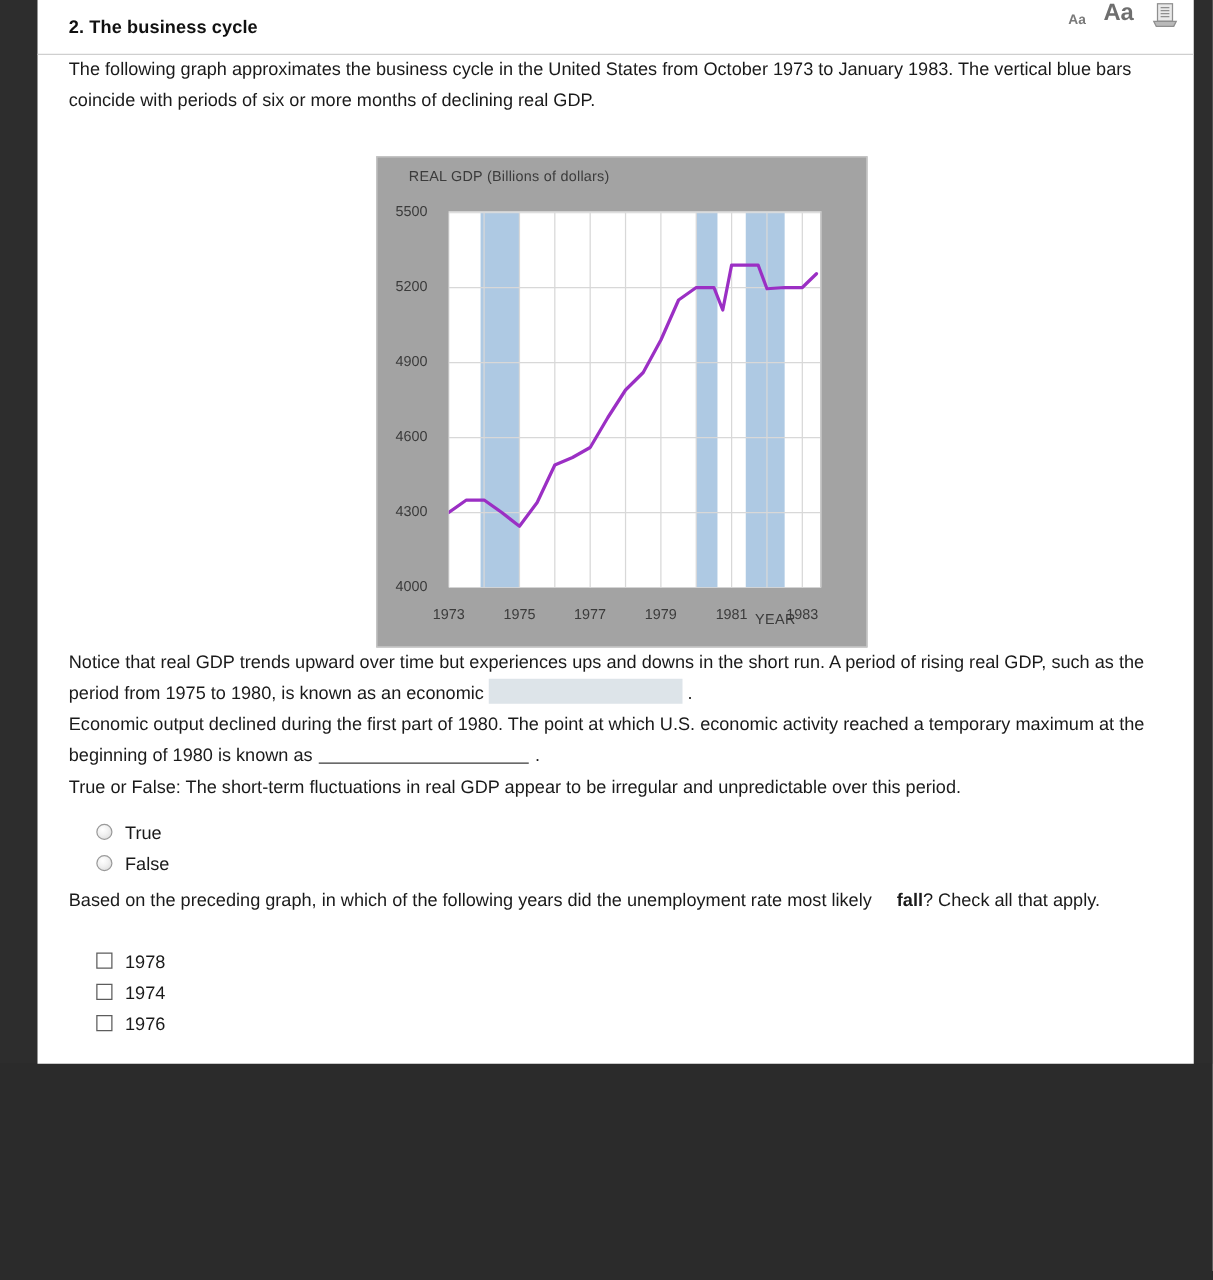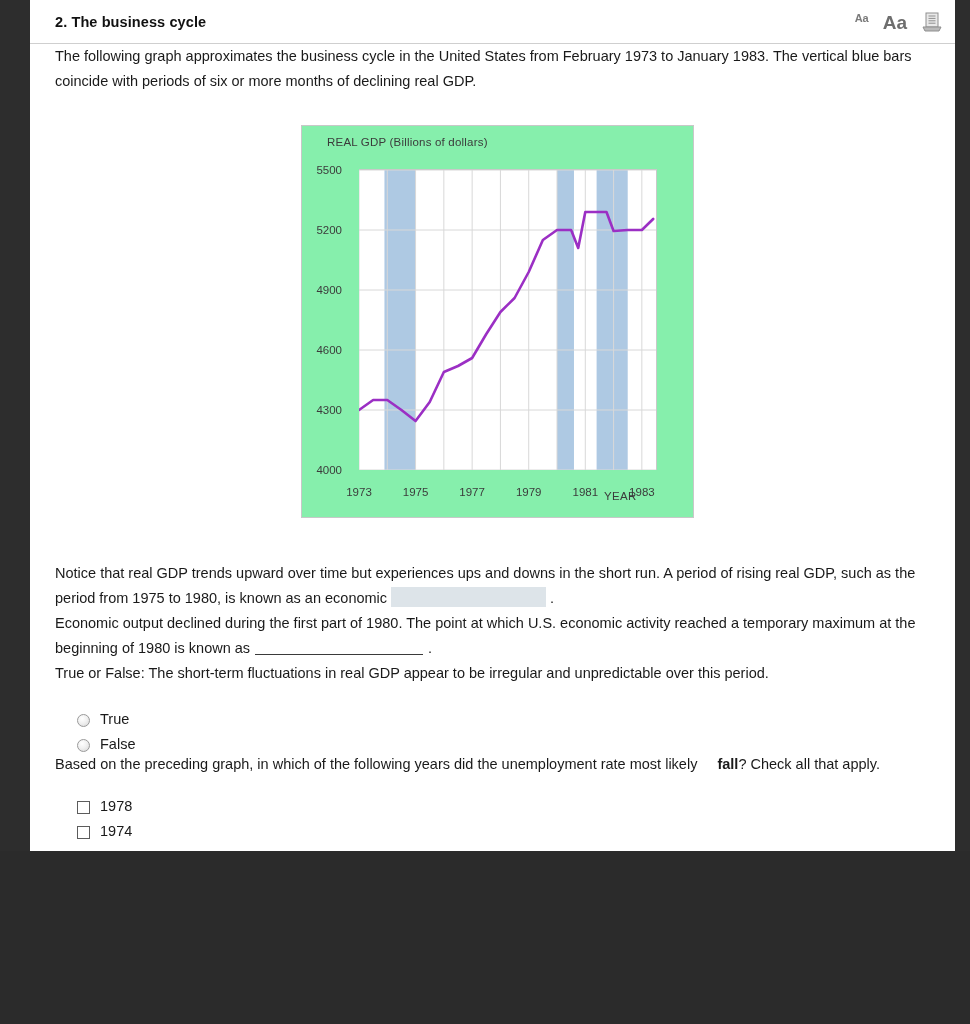--- a/index.html
+++ b/index.html
@@ -49,23 +49,23 @@
     left: 25px;
     top: 14px;
     font-size: 14.5px;
     font-weight: bold;
     color: #111;
     letter-spacing: 0.1px;
   }
   .header-tools {
     position: absolute;
     right: 12px;
-    top: 12px;
+    top: 0;
     display: flex;
-    align-items: flex-start;
+    align-items: flex-end;
     gap: 14px;
   }
   .aa-small {
     font-size: 11px;
     color: #7a7a7a;
     font-weight: 600;
   }
   .aa-large {
     font-size: 19px;
     color: #6e6e6e;
@@ -110,21 +110,21 @@
     margin: 0 5px;
   }
 
   
   .chart-card {
     position: relative;
     width: 393px;
     height: 393px;
     margin: 31px 0 0 246px;
     border: 1px solid #c8c8c8;
-    background: #86efac;
+    background: #a3a3a3;
     box-sizing: border-box;
   }
   .chart-title {
     position: absolute;
     left: 25px;
     top: 10px;
     font-size: 11.5px;
     color: #3b3b3b;
     letter-spacing: 0.2px;
     white-space: nowrap;
@@ -165,21 +165,21 @@
     top: 364px;
     font-size: 11.5px;
     color: #3b3b3b;
     letter-spacing: 0.3px;
   }
 
   
   .choices { margin-top: 16px; padding-left: 22px; }
   .choice-row {
     display: flex;
-    align-items: flex-end;
+    align-items: flex-start;
     height: 25px;
     gap: 10px;
   }
   .radio {
     width: 13px;
     height: 13px;
     border-radius: 50%;
     border: 1px solid #9a9a9a;
     background: radial-gradient(circle at 38% 32%, #ffffff 0%, #f1f1f1 45%, #d6d6d6 100%);
     box-sizing: border-box;
@@ -190,21 +190,21 @@
     height: 13px;
     border: 1.5px solid #5c5c5c;
     background: #ffffff;
     box-sizing: border-box;
     flex: none;
   }
   .choice-label {
     font-size: 14.5px;
     color: #1a1a1a;
   }
-  .checks { margin-top: 12px; padding-left: 22px; }
+  .checks { margin-top: 28px; padding-left: 22px; }
   .checks .choice-row { height: 25px; }
   b.strong { font-weight: bold; margin-left: 16px; }
 </style>
 </head>
 <body>
 
 <div class="screen">
 
   <div class="side-rail-left"></div>
   <div class="side-rail-right"></div>
@@ -224,21 +224,21 @@
             <line x1="7.5" y1="8.8" x2="14.5" y2="8.8" stroke="#8f8f8f" stroke-width="1"></line>
             <line x1="7.5" y1="11.2" x2="14.5" y2="11.2" stroke="#8f8f8f" stroke-width="1"></line>
             <path d="M2 15 L20 15 L18 19 L4 19 Z" fill="#b9b9b9" stroke="#8f8f8f" stroke-width="1"></path>
           </svg>
         </span>
       </div>
     </div>
 
     <div class="body-wrap">
 
-      <p class="para para-intro">The following graph approximates the business cycle in the United States from February 1973 to January 1983. The vertical blue bars coincide with periods of six or more months of declining real GDP.</p>
+      <p class="para para-intro">The following graph approximates the business cycle in the United States from October 1973 to January 1983. The vertical blue bars coincide with periods of six or more months of declining real GDP.</p>
 
       <div class="chart-card">
         <div class="chart-title">REAL GDP (Billions of dollars)</div>
 
         <div class="plot">
           <svg class="plot-svg" id="plot-svg" width="297" height="300" viewBox="0 0 297 300" xmlns="http://www.w3.org/2000/svg">
               <rect x="25.457142857145428" y="0" width="31.11428571428314" height="300" fill="#aec9e3"></rect>
               <rect x="198" y="0" width="16.971428571426003" height="300" fill="#aec9e3"></rect>
               <rect x="237.60000000000258" y="0" width="31.11428571428314" height="300" fill="#aec9e3"></rect>
               <line x1="0" y1="300" x2="297" y2="300" stroke="#d8d8d8" stroke-width="1"></line>
@@ -272,21 +272,21 @@
           <span class="xlab" style="left:56.6px">1975</span>
           <span class="xlab" style="left:113.1px">1977</span>
           <span class="xlab" style="left:169.7px">1979</span>
           <span class="xlab" style="left:226.3px">1981</span>
           <span class="xlab" style="left:282.9px">1983</span>
         </div>
 
         <div class="axis-name">YEAR</div>
       </div>
 
-      <p class="para para-notice" style="margin-top:43px"><span>Notice that real GDP trends upward over time but experiences ups and downs in the short run. A period of rising real GDP, such as the period from 1975 to 1980, is known as an economic</span><span class="fill-box"></span><span>.</span></p>
+      <p class="para para-notice" style=""><span>Notice that real GDP trends upward over time but experiences ups and downs in the short run. A period of rising real GDP, such as the period from 1975 to 1980, is known as an economic</span><span class="fill-box"></span><span>.</span></p>
 
       <p class="para para-output"><span>Economic output declined during the first part of 1980. The point at which U.S. economic activity reached a temporary maximum at the beginning of 1980 is known as</span><span class="fill-line"></span><span>.</span></p>
 
       <p class="para para-tf">True or False: The short-term fluctuations in real GDP appear to be irregular and unpredictable over this period.</p>
       <div class="choices">
         <div class="choice-row">
           <span class="radio"></span>
           <span class="choice-label">True</span>
         </div>
         <div class="choice-row">

